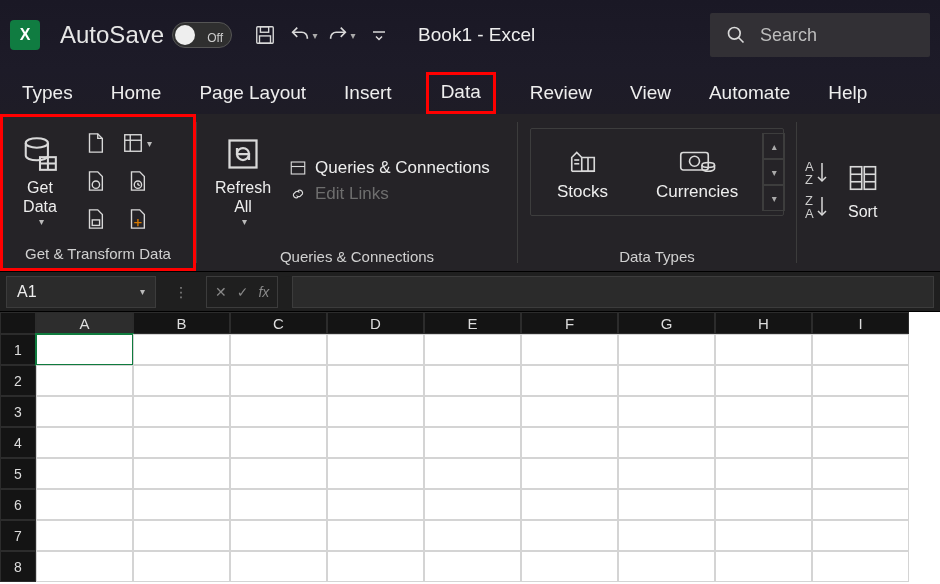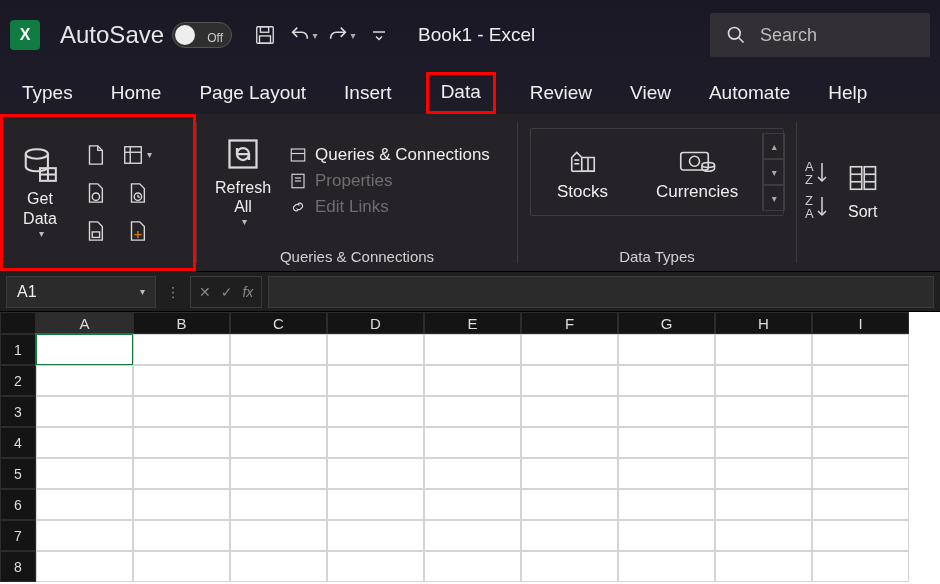--- a/index.html
+++ b/index.html
@@ -93,21 +93,21 @@
   .dt-item{display:flex;flex-direction:column;align-items:center;padding:6px 24px;color:#eee;font-size:17px;}
   .dt-item .ic{height:36px;display:flex;align-items:center;margin-bottom:4px;}
   .dt-scroll{display:flex;flex-direction:column;border-left:1px solid #3d3d3d;}
   .dt-scroll div{width:22px;height:26px;display:flex;align-items:center;justify-content:center;border:1px solid #3d3d3d;color:#aaa;font-size:10px;}
   
   .sort-col{display:flex;flex-direction:column;gap:8px;justify-content:center;margin-right:6px;}
   .sort-ic{display:flex;align-items:center;gap:2px;color:#ccc;font-size:16px;}
   
   .fbar{
     height:40px;background:#1f1f1f;display:flex;align-items:center;
-    border-bottom:1px solid #000;gap:6px;padding:4px 6px;
+    border-bottom:1px solid #000;gap:14px;padding:4px 6px;
   }
   .namebox{
     width:150px;height:32px;background:#2b2b2b;border:1px solid #3c3c3c;
     display:flex;align-items:center;justify-content:space-between;
     padding:0 10px;color:#eee;font-size:16px;
   }
   .fx-btns{display:flex;align-items:center;gap:10px;color:#888;padding:0 8px;border:1px solid #3c3c3c;height:32px;}
   .fx-input{flex:1;height:32px;background:#2b2b2b;border:1px solid #3c3c3c;}
   
   .sheet{display:flex;height:272px;background:#fff;}
@@ -243,20 +243,21 @@
             </svg>
           </div>
         <div class="smallic">
             <svg width="22" height="22" viewBox="0 0 24 24" fill="none" stroke-width="1.5">
               <path d="M6 2h9l5 5v15H6z"></path>
               <path d="M13 12v8M9 16h8" stroke="#d97b00"></path>
             </svg>
           </div>
       </div>
     </div>
+    <div class="group-label">Get &amp; Transform Data</div>
   </div>
 
   <div class="vsep"></div>
 
   <div class="group" style="width:320px">
     <div class="group-content">
       <div class="bigbtn">
         <div class="ic">
           <svg width="36" height="36" viewBox="0 0 24 24" fill="none" stroke-width="1.5">
               <rect x="3" y="3" width="18" height="18"></rect>
@@ -268,28 +269,20 @@
 All</span>
         <span class="dd-caret">▾</span>
       </div>
       <div class="qlist">
         <div class="qitem">
           <svg width="18" height="18" viewBox="0 0 24 24" fill="none" stroke-width="1.5">
               <rect x="3" y="4" width="18" height="16"></rect>
               <line x1="3" y1="10" x2="21" y2="10"></line>
             </svg>
           <span>Queries &amp; Connections</span>
-        </div>
-        <div class="qitem disabled">
-          <svg width="18" height="18" viewBox="0 0 24 24" fill="none" stroke="#6e6e6e" stroke-width="1.5">
-              <rect x="4" y="3" width="16" height="18"></rect>
-              <line x1="8" y1="8" x2="16" y2="8"></line>
-              <line x1="8" y1="12" x2="16" y2="12"></line>
-            </svg>
-          <span>Properties</span>
         </div>
         <div class="qitem disabled">
           <svg width="18" height="18" viewBox="0 0 24 24" fill="none" stroke="#6e6e6e" stroke-width="1.5">
               <path d="M10 14a4 4 0 005 1l3-3a4 4 0 00-5-5l-1 1"></path>
               <path d="M14 10a4 4 0 00-5-1l-3 3a4 4 0 005 5l1-1"></path>
             </svg>
           <span>Edit Links</span>
         </div>
       </div>
     </div>

